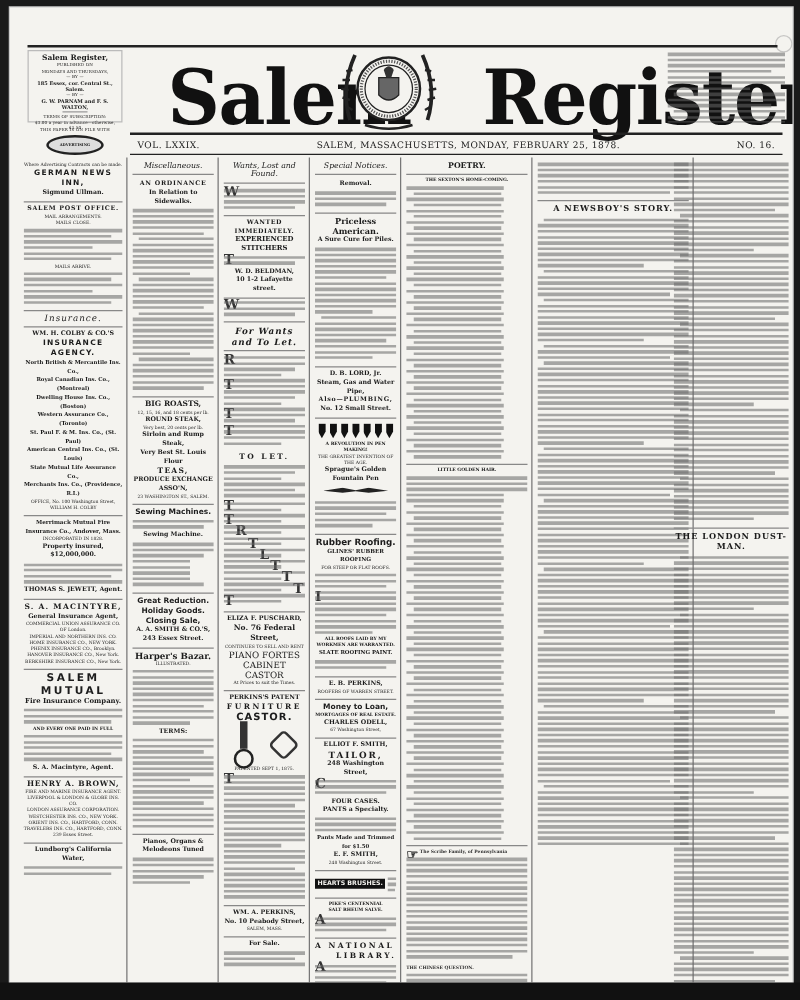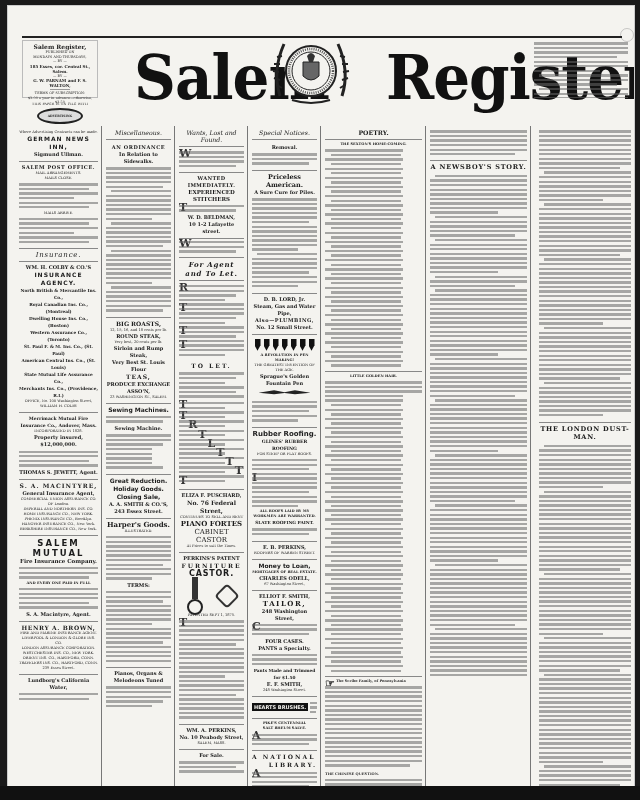--- a/index.html
+++ b/index.html
@@ -54,21 +54,21 @@
   .col {
     position:absolute; top:0; height:660px; overflow:hidden;
     border-right:1px solid #777; padding:2px 3px;
   }
   .col:last-child { border-right:none; }
   .c1 { left:4px;   width:86px; }
   .c2 { left:91px;  width:72px; }
   .c3 { left:164px; width:72px; }
   .c4 { left:237px; width:72px; }
   .c5 { left:310px; width:104px; }
-  .c6 { left:415px; width:104px; }
+  .c6 { left:415px; width:128px; }
   .c7 { left:524px; width:98px; }
   .col-head { text-align:center; font-style:italic; font-size:6.2px; padding:1px 0 3px; border-bottom:1px solid #888; margin-bottom:2px; }
   .section-title { text-align:center; font-weight:bold; font-size:6.5px; letter-spacing:0.8px; padding:2px 0; }
   .ad { border-bottom:1px solid #888; padding:2px 0 3px; text-align:center; }
   .ad-h1 { font-weight:bold; font-size:8px; letter-spacing:0.8px; line-height:10px; }
   .ad-h2 { font-weight:bold; font-size:6px; line-height:8px; }
   .ad-h3 { font-size:5px; font-weight:bold; line-height:7px; }
   .ad-sans { font-family:"DejaVu Sans", sans-serif; font-weight:bold; }
   .ad-script { font-style:italic; font-weight:bold; font-size:6.5px; }
   .ad-sm { font-size:3.6px; line-height:5px; }
@@ -148,20 +148,25 @@
       <span class="fill s"></span>
     <span class="fill i"></span>
       <span class="fill"></span>
       <span class="fill m"></span>
     <span class="fill i"></span>
       <span class="fill"></span>
       <span class="fill"></span>
 
   </div>
 
+  <div class="dateline">
+    <span>VOL. LXXIX.</span>
+    <span class="mid">SALEM, MASSACHUSETTS, MONDAY, FEBRUARY 25, 1878.</span>
+    <span>NO. 16.</span>
+  </div>
 
   <div class="cols">
 
     <div class="col c1">
       <div class="ad">
         <div class="ad-sm">Where Advertising Contracts can be made.</div>
         <div class="ad-h2 ad-sans" style="letter-spacing:1px">GERMAN NEWS INN,</div>
         <div class="ad-h3">Sigmund Ullman.</div>
       </div>
       <div class="ad">
@@ -330,21 +335,21 @@
           </div>
       </div>
       <div class="ad">
         <div class="ad-h2 ad-sans">Great Reduction.</div>
         <div class="ad-h2 ad-sans">Holiday Goods.</div>
         <div class="ad-h2 ad-sans">Closing Sale,</div>
         <div class="ad-h3">A. A. SMITH &amp; CO.'S,</div>
         <div class="ad-h3">243 Essex Street.</div>
       </div>
       <div class="ad">
-        <div class="ad-h2" style="font-size:7px">Harper's Goods.</div>
+        <div class="ad-h2" style="font-size:7px">Harper's Bazar.</div>
         <div class="ad-sm">ILLUSTRATED.</div>
         <div class="txt">
             <span class="fill"></span>
             <span class="fill"></span>
             <span class="fill"></span>
             <span class="fill"></span>
             <span class="fill"></span>
             <span class="fill"></span>
             <span class="fill m"></span>
             <span class="fill"></span>
@@ -402,21 +407,21 @@
           </div>
         <div class="ad-h3">W. D. BELDMAN,</div>
         <div class="ad-h3">10 1-2 Lafayette street.</div>
       </div>
       <div class="txt" style="border-bottom:1px solid #888;padding-bottom:2px">
           <span class="dropcap">W</span>
           <span class="fill"></span>
           <span class="fill"></span>
           <span class="fill m"></span>
         </div>
-      <div class="section-title ad-script" style="font-size:7px;border-bottom:1px solid #888">For Agent and To Let.</div>
+      <div class="section-title ad-script" style="font-size:7px;border-bottom:1px solid #888">For Wants and To Let.</div>
       <div class="txt" style="padding:2px 0">
         <span class="dropcap">R</span>
           <span class="fill"></span>
           <span class="fill"></span>
           <span class="fill m"></span>
           <span class="fill s"></span>
         <span class="dropcap">T</span>
           <span class="fill"></span>
           <span class="fill"></span>
           <span class="fill"></span>
@@ -469,21 +474,21 @@
             <span class="fill s"></span>
           <span class="dropcap">T</span>
             <span class="fill"></span>
             <span class="fill s"></span>
         </div>
       </div>
       <div class="ad">
         <div class="ad-h3">ELIZA F. PUSCHARD,</div>
         <div class="ad-h2">No. 76 Federal Street,</div>
         <div class="ad-sm">CONTINUES TO SELL AND RENT</div>
-        <div class="ad-h2" style="font-size:7px;font-weight:bold">PIANO FORTES</div>
+        <div class="ad-h2" style="font-size:7px;font-weight:normal">PIANO FORTES</div>
         <div class="ad-h2" style="font-size:7px;font-weight:normal">CABINET CASTOR</div>
         <div class="ad-sm">At Prices to suit the Times.</div>
       </div>
       <div class="ad">
         <div class="ad-h3">PERKINS'S PATENT</div>
         <div class="ad-h3" style="letter-spacing:2px;font-size:6px">FURNITURE</div>
         <div class="ad-h1 ad-sans">CASTOR.</div>
         <div class="castor-art">
           <div>
               <div class="cast-stem"></div>

